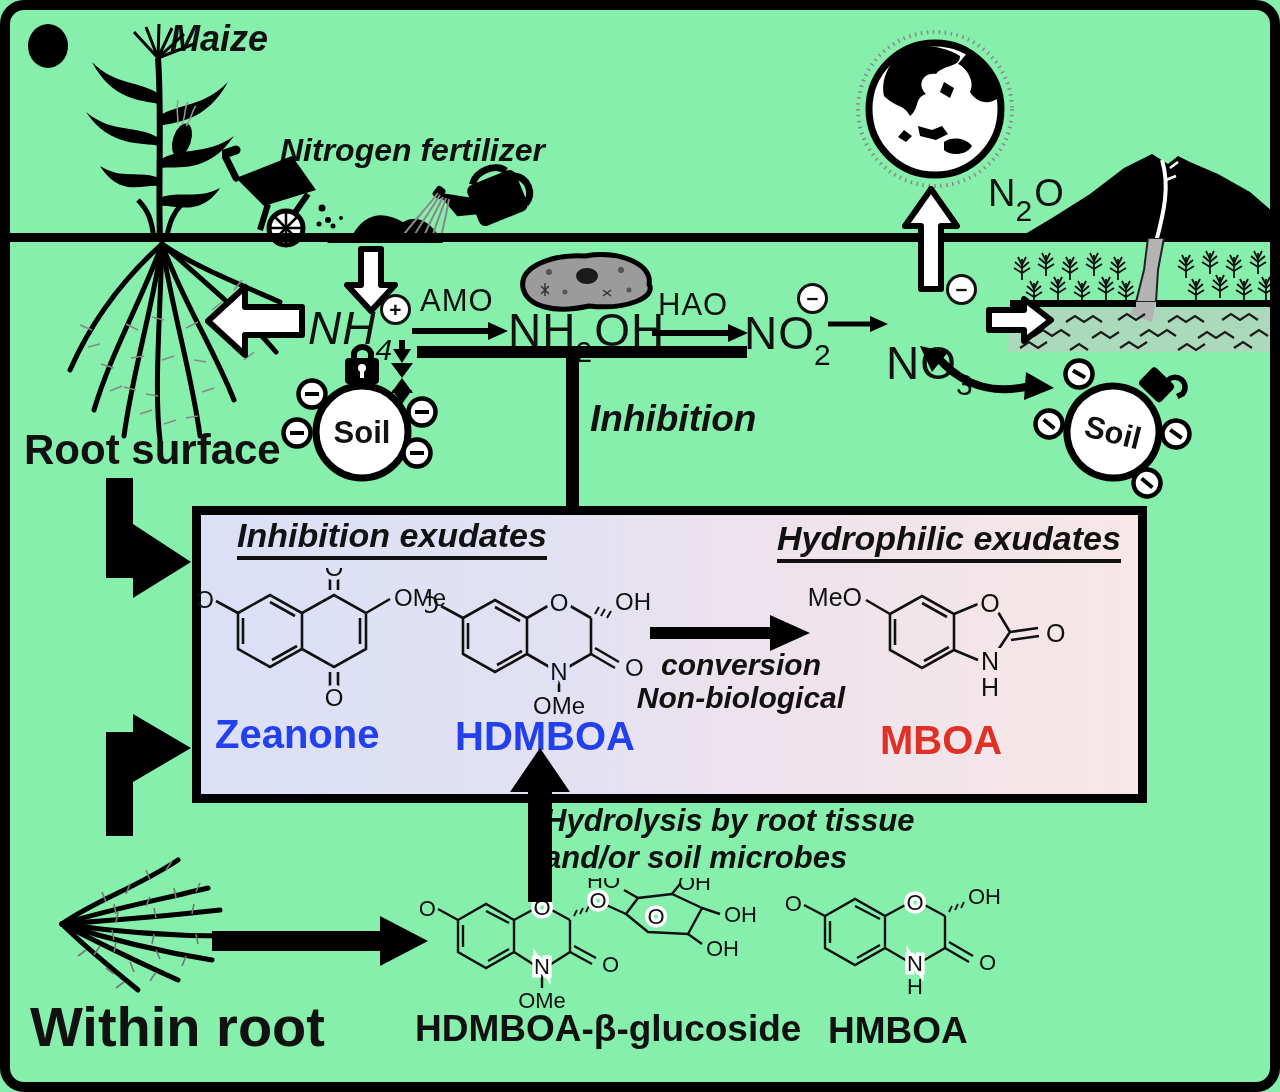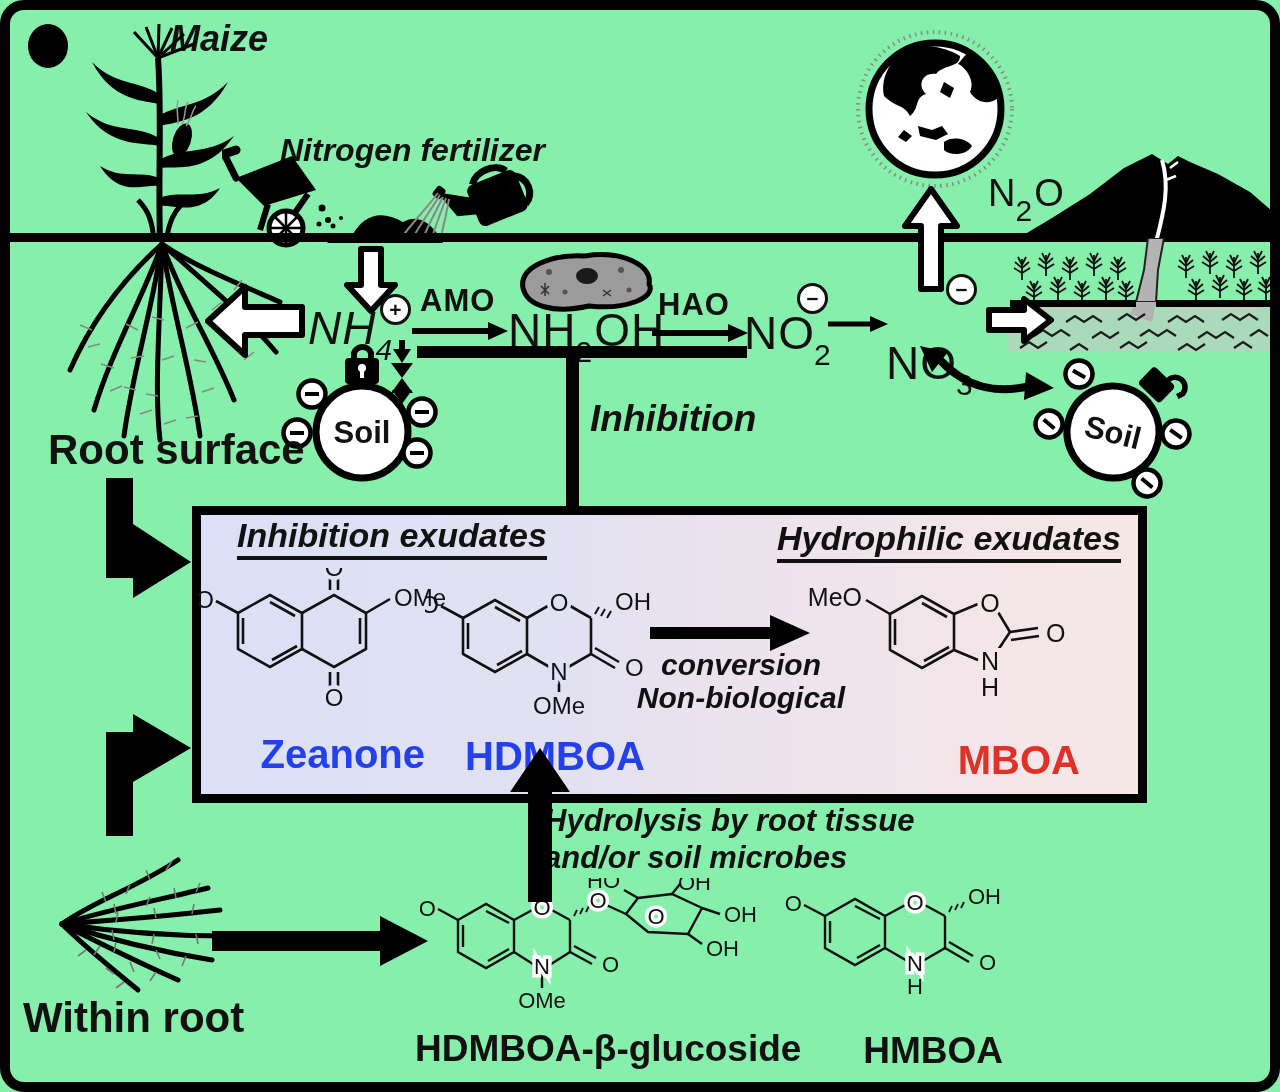--- a/index.html
+++ b/index.html
@@ -8,28 +8,28 @@
   .frame{position:absolute;inset:0;border:10px solid #000;border-radius:24px;
          pointer-events:none;z-index:60;}
   .abs{position:absolute;}
   .it{font-style:italic;font-weight:bold;color:#111;}
   .bold{font-weight:bold;color:#111;}
   .formula{font-weight:400;color:#111;font-size:46px;letter-spacing:1px;white-space:nowrap;}
   .formula sub{font-size:30px;position:relative;top:6px;left:-1px;}
   .charge{display:flex;align-items:center;justify-content:center;width:25px;height:25px;
           border:3.5px solid #111;border-radius:50%;background:#fff;color:#111;
           font-weight:700;font-size:21px;line-height:1;}
-  .enz{font-weight:700;font-size:31px;color:#111;letter-spacing:1px;}
+  .enz{font-weight:400;font-size:31px;color:#111;letter-spacing:1px;}
   .blkline{background:#000;}
   .box{left:192px;top:506px;width:937px;height:279px;border:9px solid #000;
        background:linear-gradient(90deg,#dbe0f7 0%,#e2e1f2 38%,#eee3ec 62%,#f7e7e7 100%);
        z-index:1;}
   .bhead{font-style:italic;font-weight:800;font-size:34px;color:#111;
          border-bottom:4px solid #111;padding-bottom:1px;white-space:nowrap;z-index:2;}
-  .cname{font-weight:800;font-size:40px;text-align:right;white-space:nowrap;z-index:3;margin-top:20px;}
+  .cname{font-weight:800;font-size:40px;text-align:left;white-space:nowrap;z-index:3;}
   .blue{color:#2340ee;}
   .red{color:#e03127;}
   .black{color:#111;}
   .small-name{font-size:37px;}
   svg{display:block;}
   svg text{font-family:"Liberation Sans",sans-serif;}
   .z2{z-index:2;} .z3{z-index:3;}
 </style>
 </head>
 <body>
@@ -321,21 +321,21 @@
         <path d="M6,-4 a10,10 0 0 1 20,-2 l-2,6" fill="none" stroke="#000" stroke-width="5.5"></path>
         <rect x="-14" y="-6" width="30" height="24" rx="4" fill="#000"></rect>
       </g>
     </g>
     <use href="#mb" x="66" y="34" transform="rotate(30 66 34)"></use>
     <use href="#mb" x="36" y="84" transform="rotate(40 36 84)"></use>
     <use href="#mb" x="163" y="94" transform="rotate(35 163 94)"></use>
     <use href="#mb" x="134" y="143" transform="rotate(40 134 143)"></use>
   </svg>
 
-  <div class="abs bold" style="left:24px;top:426px;font-size:42px;margin-left:24px;">Root surface</div>
+  <div class="abs bold" style="left:24px;top:426px;font-size:42px;">Root surface</div>
   <svg class="abs" style="left:100px;top:476px;" width="95" height="126" viewBox="0 0 95 126">
     <rect x="6" y="2" width="27" height="100" fill="#000"></rect>
     <polygon points="33,48 91,86 33,122" fill="#000"></polygon>
   </svg>
 
   <div class="abs box"></div>
   <div class="abs bhead" style="left:237px;top:516px;">Inhibition exudates</div>
   <div class="abs bhead" style="left:777px;top:519px;">Hydrophilic exudates</div>
 
   <svg class="abs z2" style="left:198px;top:568px;" width="255" height="158" viewBox="0 0 255 158">
@@ -439,21 +439,21 @@
     <g stroke="#777" stroke-width="1.6" fill="none">
       <path d="M60,62 l-4,-10 M80,54 l4,-10 M104,40 l-4,-10 M120,30 l6,-9"></path>
       <path d="M70,74 l-2,-10 M100,66 l4,-9 M130,58 l-2,-10 M150,52 l4,-9"></path>
       <path d="M70,82 l2,-10 M110,78 l-2,-10 M146,74 l2,-10"></path>
       <path d="M66,90 l2,10 M108,94 l-2,10 M150,94 l2,10"></path>
       <path d="M70,102 l-2,10 M110,110 l4,9 M140,116 l-4,10"></path>
       <path d="M54,106 l-6,9 M84,122 l4,10 M110,132 l-6,9"></path>
       <path d="M40,110 l-8,6 M60,128 l8,6 M78,142 l-8,6"></path>
     </g>
   </svg>
-  <div class="abs bold" style="left:23px;top:994px;font-size:42px;">Within root</div>
+  <div class="abs bold" style="left:30px;top:994px;font-size:56px;">Within root</div>
 
   <svg class="abs" style="left:210px;top:914px;" width="220" height="54" viewBox="0 0 220 54">
     <rect x="2" y="17" width="170" height="20" fill="#000"></rect>
     <polygon points="170,2 218,27 170,52" fill="#000"></polygon>
   </svg>
 
   <svg class="abs" style="left:420px;top:878px;" width="375" height="152" viewBox="0 0 375 152">
     <g stroke="#111" stroke-width="2.4" fill="none">
       <path d="M38,42 L66,26 L94,42 L94,74 L66,90 L38,74 Z"></path>
       <path d="M43,47 L43,69"></path>

